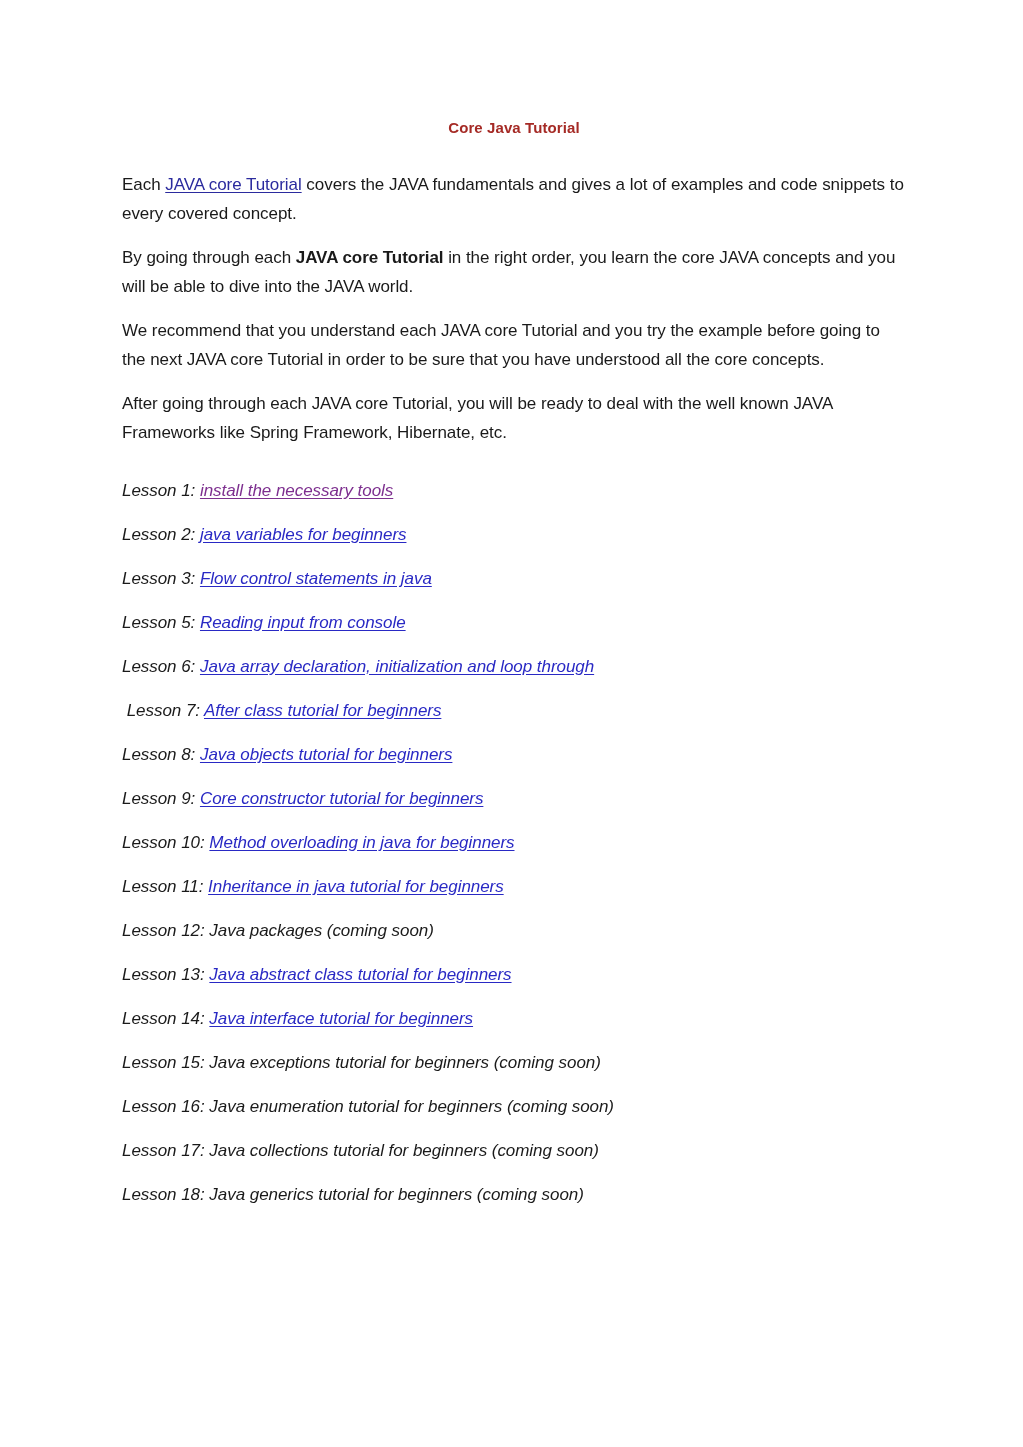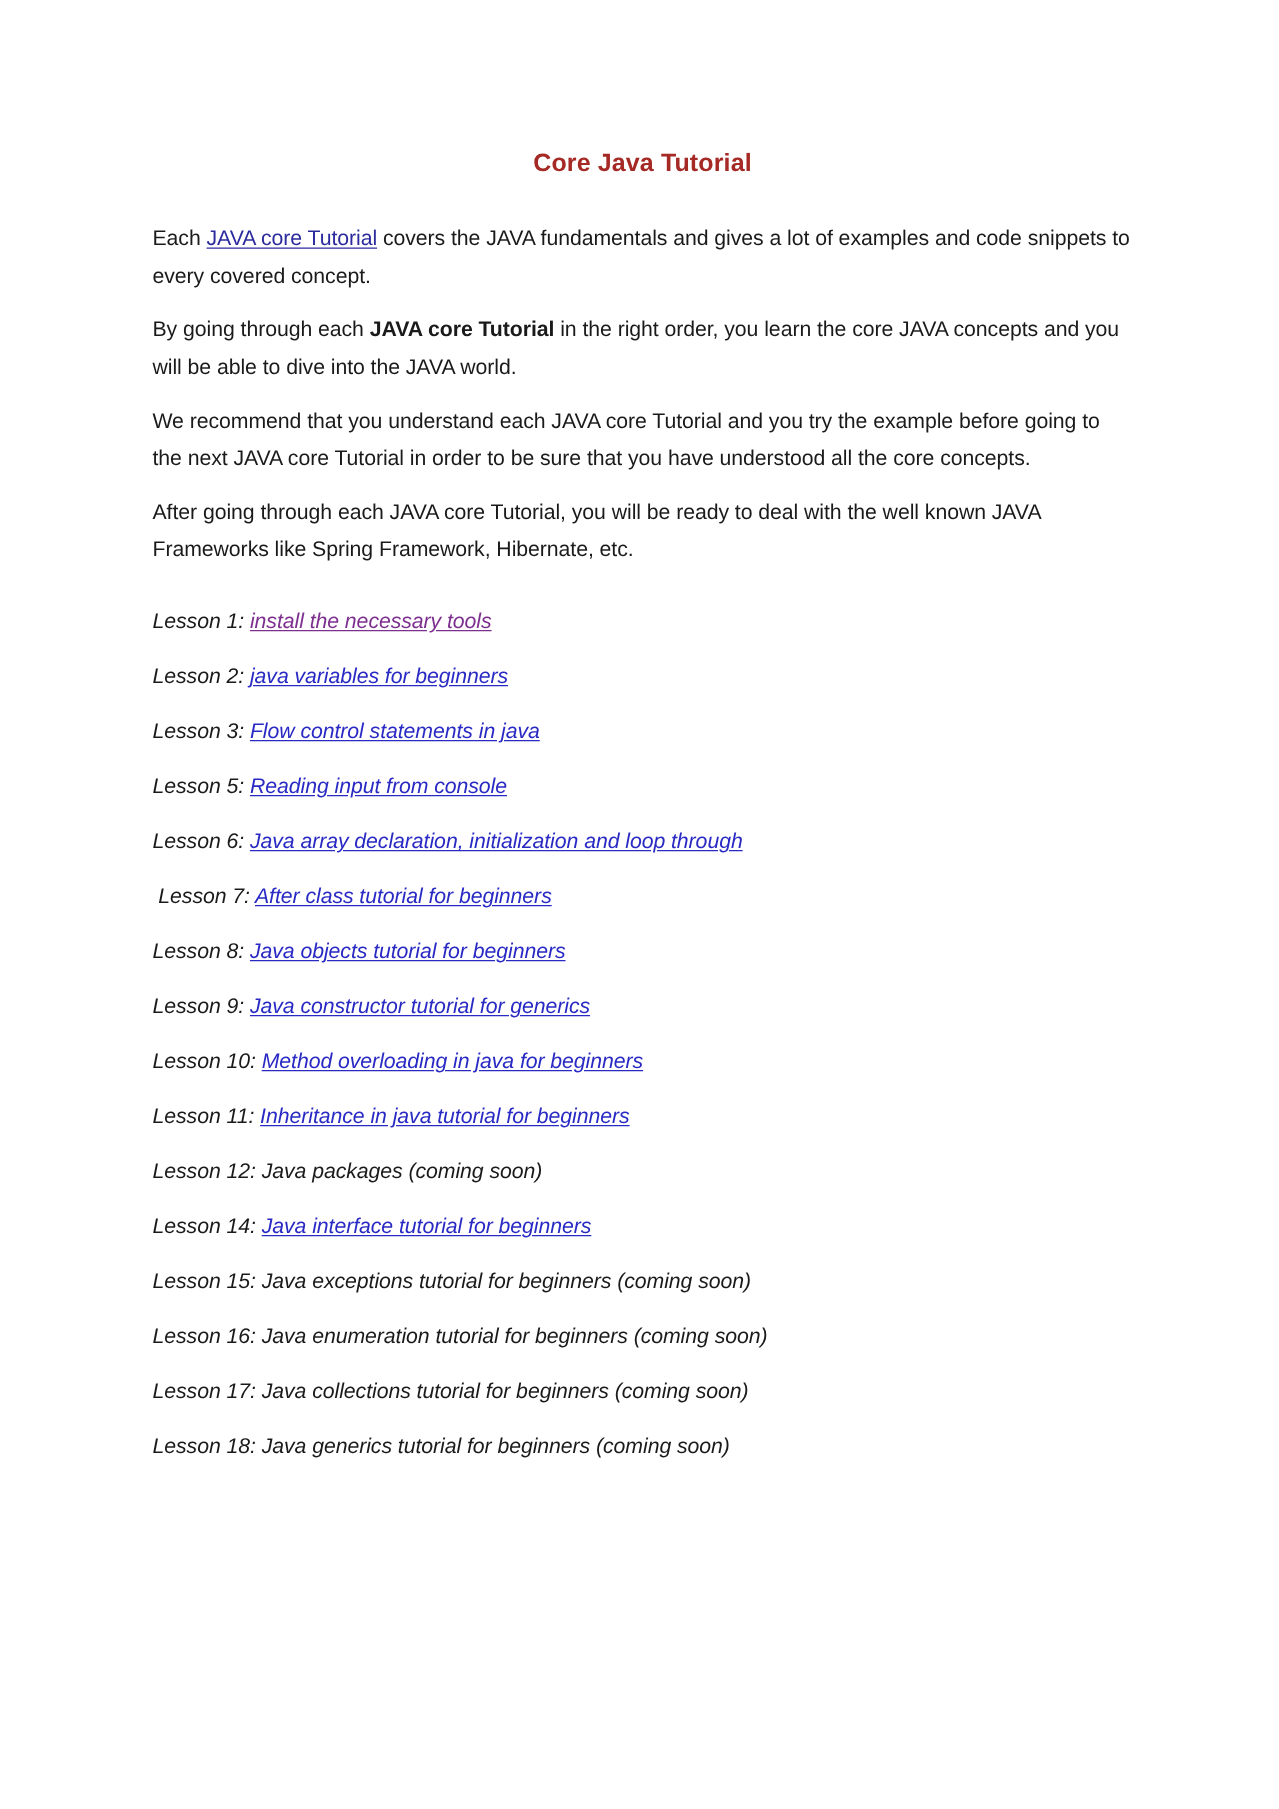--- a/index.html
+++ b/index.html
@@ -27,21 +27,21 @@
 
   .content {
     position: absolute;
     left: 122px;
     top: 118px;
     width: 784px;
   }
 
   .doc-title {
     text-align: center;
-    font-size: 20px;
+    font-size: 15px;
     font-weight: bold;
     color: #a52a25;
     letter-spacing: 0.1px;
     margin: 0 0 32px 0;
     line-height: 1.3;
   }
 
   .para {
     font-size: 17px;
     line-height: 29.5px;
@@ -127,28 +127,29 @@
 
 
       <p class="lesson-line"><span class="lesson-label">Lesson 5: </span><a class="lesson-link lnk-blue" href="#">Reading input from console</a></p>
 
       <p class="lesson-line"><span class="lesson-label">Lesson 6: </span><a class="lesson-link lnk-blue" href="#">Java array declaration, initialization and loop through</a></p>
 
       <p class="lesson-line"><span class="lesson-label"> Lesson 7: </span><a class="lesson-link lnk-blue" href="#">After class tutorial for beginners</a></p>
 
       <p class="lesson-line"><span class="lesson-label">Lesson 8: </span><a class="lesson-link lnk-blue" href="#">Java objects tutorial for beginners</a></p>
 
-      <p class="lesson-line"><span class="lesson-label">Lesson 9: </span><a class="lesson-link lnk-blue" href="#">Java constructor tutorial for generics</a></p>
+      <p class="lesson-line"><span class="lesson-label">Lesson 9: </span><a class="lesson-link lnk-blue" href="#">Core constructor tutorial for beginners</a></p>
 
       <p class="lesson-line"><span class="lesson-label">Lesson 10: </span><a class="lesson-link lnk-blue" href="#">Method overloading in java for beginners</a></p>
 
       <p class="lesson-line"><span class="lesson-label">Lesson 11: </span><a class="lesson-link lnk-blue" href="#">Inheritance in java tutorial for beginners</a></p>
 
       <p class="lesson-line"><span class="lesson-label">Lesson 12: </span><span class="lesson-plain">Java packages (coming soon)</span></p>
 
+      <p class="lesson-line"><span class="lesson-label">Lesson 13: </span><a class="lesson-link lnk-blue" href="#">Java abstract class tutorial for beginners</a></p>
 
       <p class="lesson-line"><span class="lesson-label">Lesson 14: </span><a class="lesson-link lnk-blue" href="#">Java interface tutorial for beginners</a></p>
 
       <p class="lesson-line"><span class="lesson-label">Lesson 15: </span><span class="lesson-plain">Java exceptions tutorial for beginners (coming soon)</span></p>
 
       <p class="lesson-line"><span class="lesson-label">Lesson 16: </span><span class="lesson-plain">Java enumeration tutorial for beginners (coming soon)</span></p>
 
       <p class="lesson-line"><span class="lesson-label">Lesson 17: </span><span class="lesson-plain">Java collections tutorial for beginners (coming soon)</span></p>
 
       <p class="lesson-line"><span class="lesson-label">Lesson 18: </span><span class="lesson-plain">Java generics tutorial for beginners (coming soon)</span></p>

